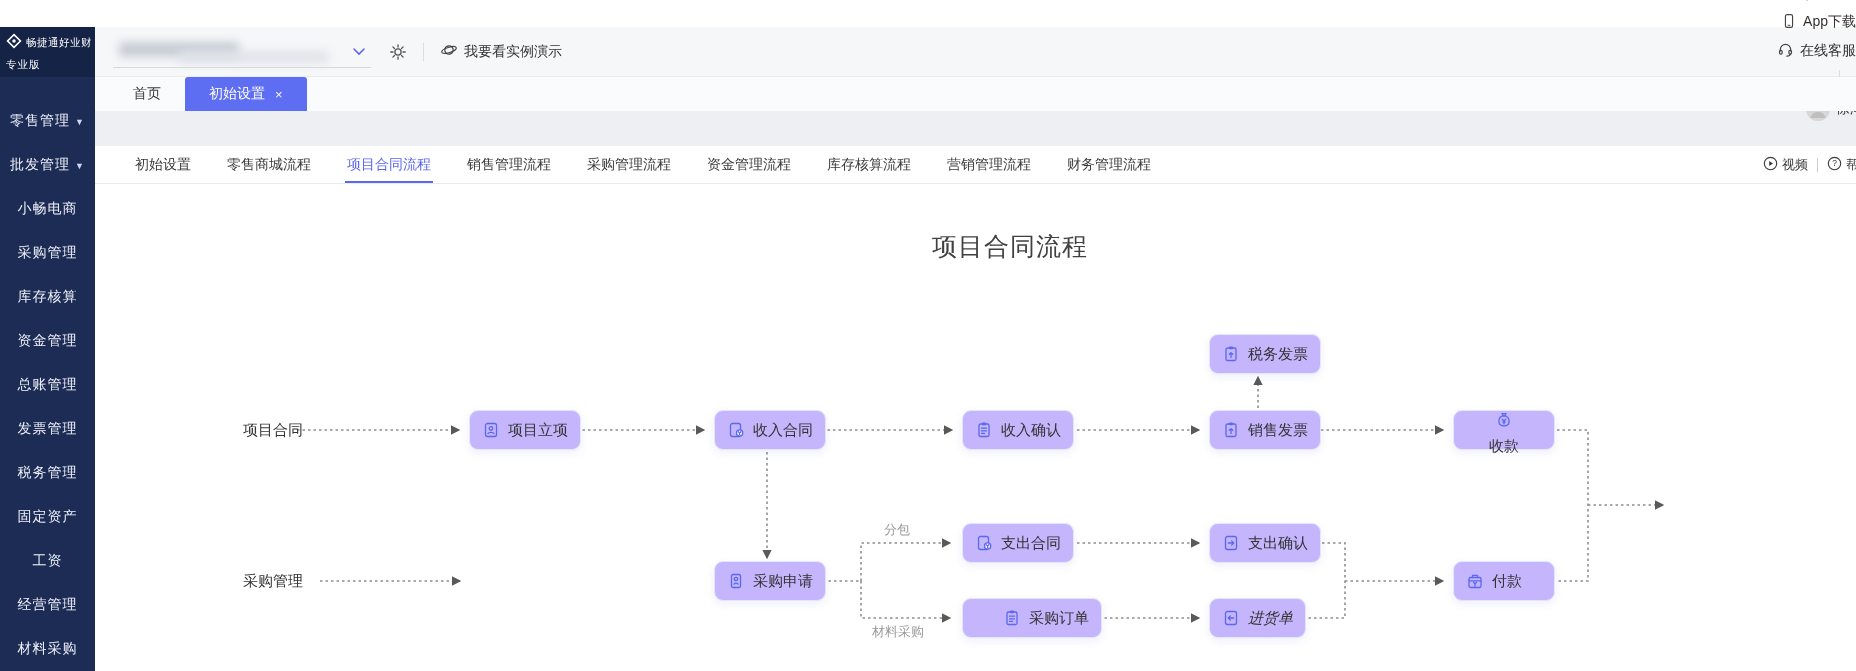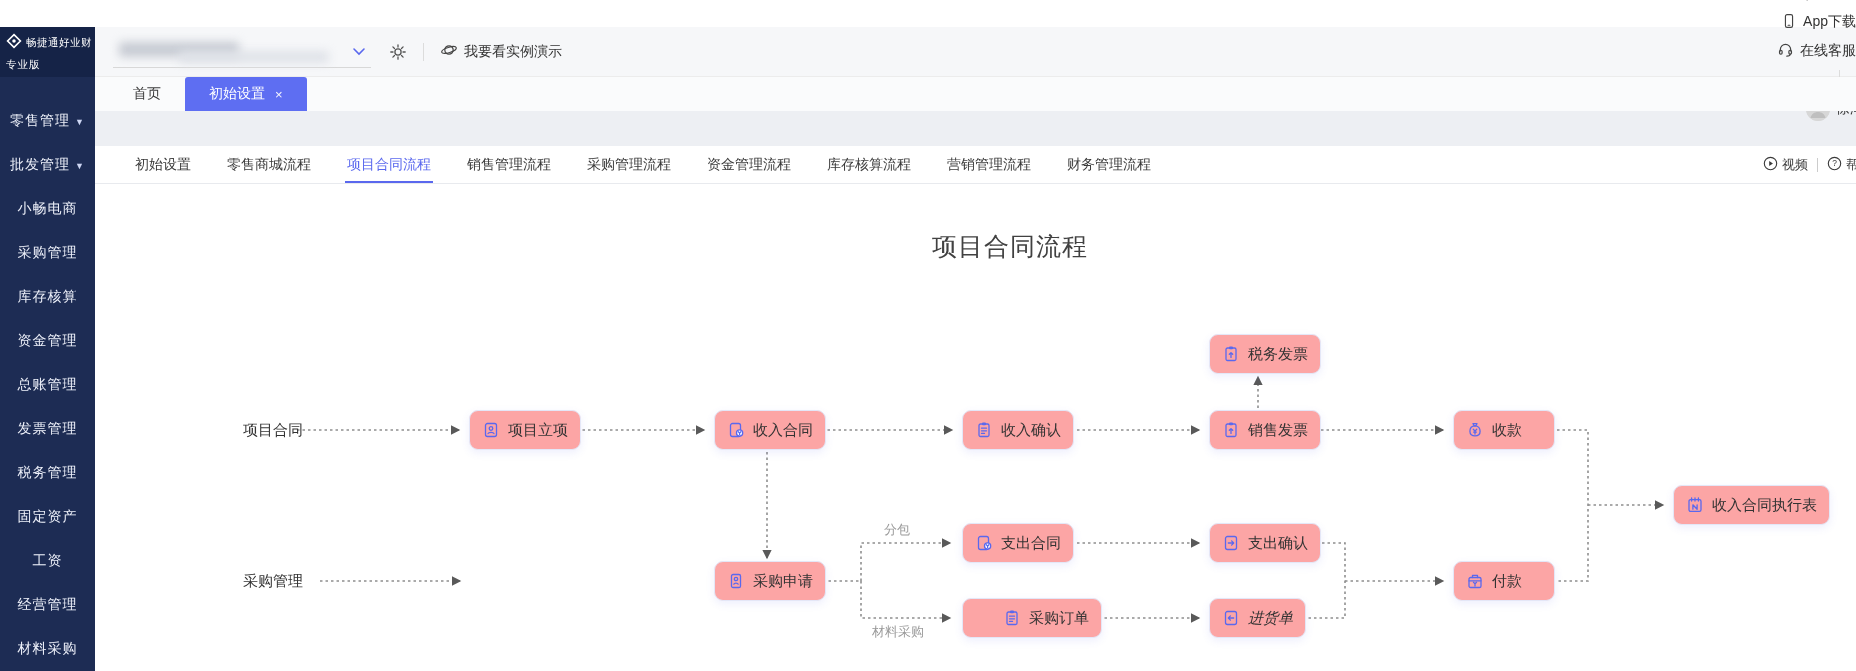--- a/index.html
+++ b/index.html
@@ -49,21 +49,21 @@
   .subtab.active::after{content:"";position:absolute;left:-2px;right:-2px;bottom:0;height:2px;background:#5a68ee;}
   .subtabs-right{position:absolute;right:-16px;top:0;height:100%;display:flex;align-items:center;gap:9px;font-size:13px;color:#3a3a3a;}
   .subtabs-right .mini{display:flex;align-items:center;gap:4px;cursor:pointer;white-space:nowrap;}
   .subtabs-right .vdiv{width:1px;height:14px;background:#ccc;}
 
   
   .flow-layer{position:absolute;inset:0;z-index:3;pointer-events:none;}
   .flow-layer *{pointer-events:auto;}
   #edges{position:absolute;inset:0;pointer-events:none;}
   .flow-title{position:absolute;left:880px;top:230px;width:260px;text-align:center;font-size:25px;color:#414141;letter-spacing:1px;}
-  .flow-node{position:absolute;height:40px;box-sizing:border-box;display:flex;align-items:center;gap:8px;padding:0 12px;background:#fca5a5;border:1px solid #e4e7f7;border-radius:9px;box-shadow:0 3px 9px rgba(84,101,238,.10);font-size:15px;color:#333;cursor:pointer;white-space:nowrap;}
+  .flow-node{position:absolute;height:40px;box-sizing:border-box;display:flex;align-items:center;gap:8px;padding:0 12px;background:#c4b5fd;border:1px solid #e4e7f7;border-radius:9px;box-shadow:0 3px 9px rgba(84,101,238,.10);font-size:15px;color:#333;cursor:pointer;white-space:nowrap;}
   .flow-node svg{flex:0 0 auto;}
   .row-label{position:absolute;transform:translateY(-50%);font-size:15px;color:#333;}
   .branch-label{position:absolute;transform:translateY(-50%);font-size:13px;color:#9a9a9a;}
 </style>
 </head>
 <body>
 
 <div id="app">
 
   <div class="logo-block">
@@ -314,21 +314,21 @@
       <div class="flow-node" style="left: 1209px; top: 334px; min-width: 99px;">
         <span style="display: flex;">
           <svg width="18" height="18" viewBox="0 0 18 18" fill="none" stroke="#5a68ee" stroke-width="1.3" stroke-linecap="round" stroke-linejoin="round">
             <rect x="4" y="3" width="10" height="12.5" rx="1.5"></rect>
             <rect x="7" y="1.6" width="4" height="2.6" rx="1" fill="#5a68ee" stroke="none"></rect>
             <path d="M9 12.4V7.6M7.3 9.3L9 7.6l1.7 1.7"></path>
           </svg>
         </span>
         <span>税务发票</span>
       </div>
-      <div class="flow-node" style="left: 1453px; top: 410px; min-width: 102px;">
+      <div class="flow-node" style="left: 1453px; top: 410px; min-width: 102px; flex-direction: column;">
         <span style="display: flex;">
           <svg width="18" height="18" viewBox="0 0 18 18" fill="none" stroke="#5a68ee" stroke-width="1.3" stroke-linecap="round" stroke-linejoin="round">
             <path d="M7 2.6h4l-1 2.2H8z"></path>
             <path d="M9 4.8c-3.3 0-5.1 2.4-5.1 5.4 0 3.1 2 4.7 5.1 4.7s5.1-1.6 5.1-4.7c0-3-1.8-5.4-5.1-5.4z"></path>
             <path d="M7.3 8.3L9 10.1l1.7-1.8M9 10.1V13M7.6 11.1h2.8"></path>
           </svg>
         </span>
         <span>收款</span>
       </div>
       <div class="flow-node" style="left: 714px; top: 561px; min-width: 107px;">
@@ -381,30 +381,20 @@
       </div>
       <div class="flow-node" style="left: 1453px; top: 561px; min-width: 102px;">
         <span style="display: flex;">
           <svg width="18" height="18" viewBox="0 0 18 18" fill="none" stroke="#5a68ee" stroke-width="1.3" stroke-linecap="round" stroke-linejoin="round">
             <rect x="3" y="5.5" width="12" height="10" rx="1.6"></rect>
             <path d="M6.5 5.5V3.4h5v2.1M3 8.8h12"></path>
             <path d="M7.5 10.3L9 11.9l1.5-1.6M9 11.9v2.2"></path>
           </svg>
         </span>
         <span>付款</span>
-      </div>
-      <div class="flow-node" style="left: 1673px; top: 485px; min-width: 150px;">
-        <span style="display: flex;">
-          <svg width="18" height="18" viewBox="0 0 18 18" fill="none" stroke="#5a68ee" stroke-width="1.3" stroke-linecap="round" stroke-linejoin="round">
-            <rect x="3" y="3.6" width="12" height="11.8" rx="1.6"></rect>
-            <path d="M5.6 2v3M9 2v3M12.4 2v3"></path>
-            <path d="M6.9 13.2V8.8l4.2 4.4V8.8"></path>
-          </svg>
-        </span>
-        <span>收入合同执行表</span>
       </div>
       <span class="row-label" style="left: 243px; top: 430px;">项目合同</span>
       <span class="row-label" style="left: 243px; top: 581px;">采购管理</span>
       <span class="branch-label" style="left: 884px; top: 530px;">分包</span>
       <span class="branch-label" style="left: 872px; top: 632px;">材料采购</span>
     </div>
 
 </div>
 
 </body></html>

